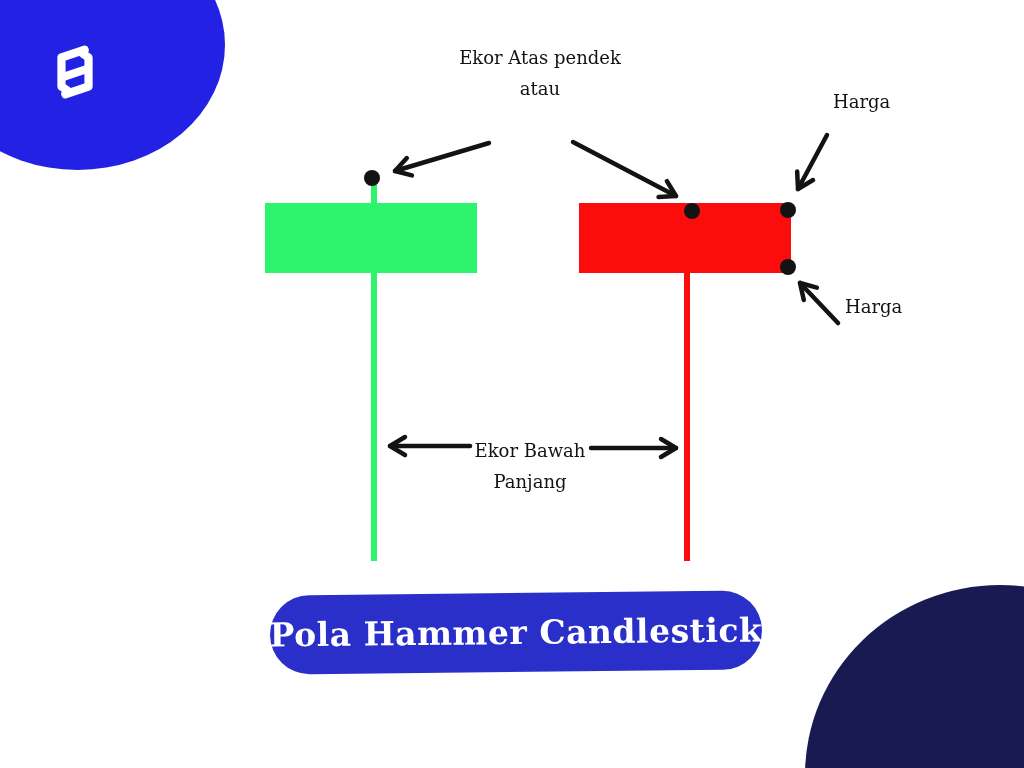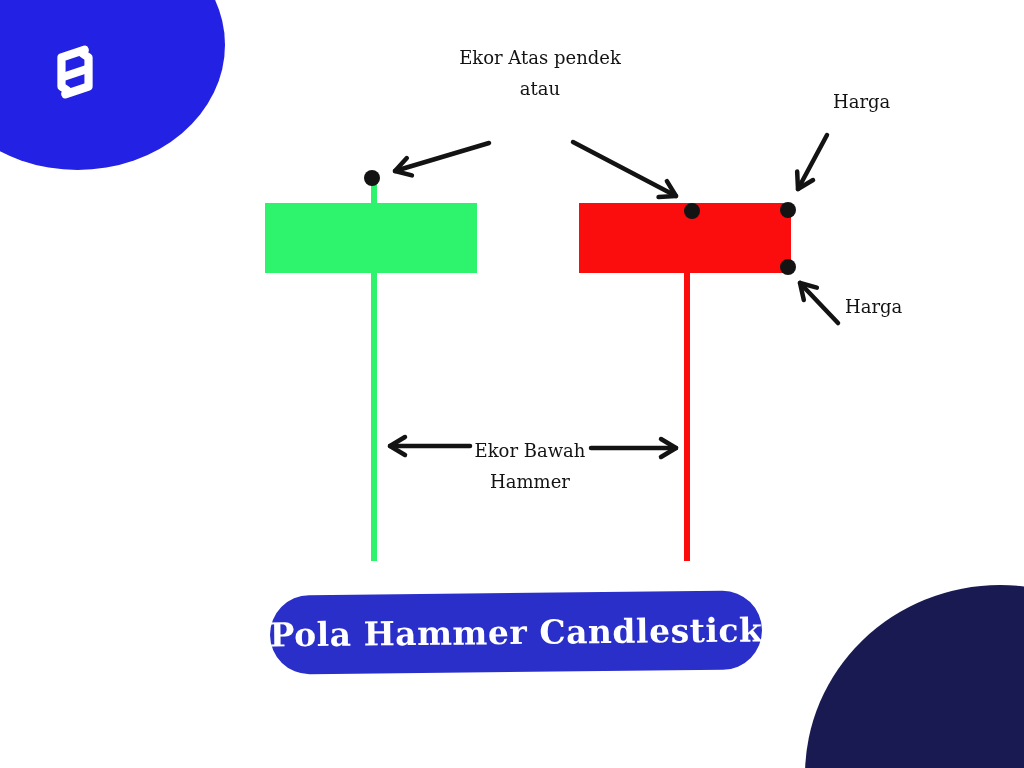--- a/index.html
+++ b/index.html
@@ -133,18 +133,18 @@
 <div class="abs label open-label">
   <div>Harga</div>
 </div>
 
 <div class="abs label close-label">
   <div>Harga</div>
 </div>
 
 <div class="abs label wick-label">
   <div>Ekor Bawah</div>
-  <div>Hammer</div>
+  <div>Panjang</div>
 </div>
 
 <div class="abs badge">
   <span class="badge-label">Pola Hammer Candlestick</span>
 </div>
 
 </body></html>

